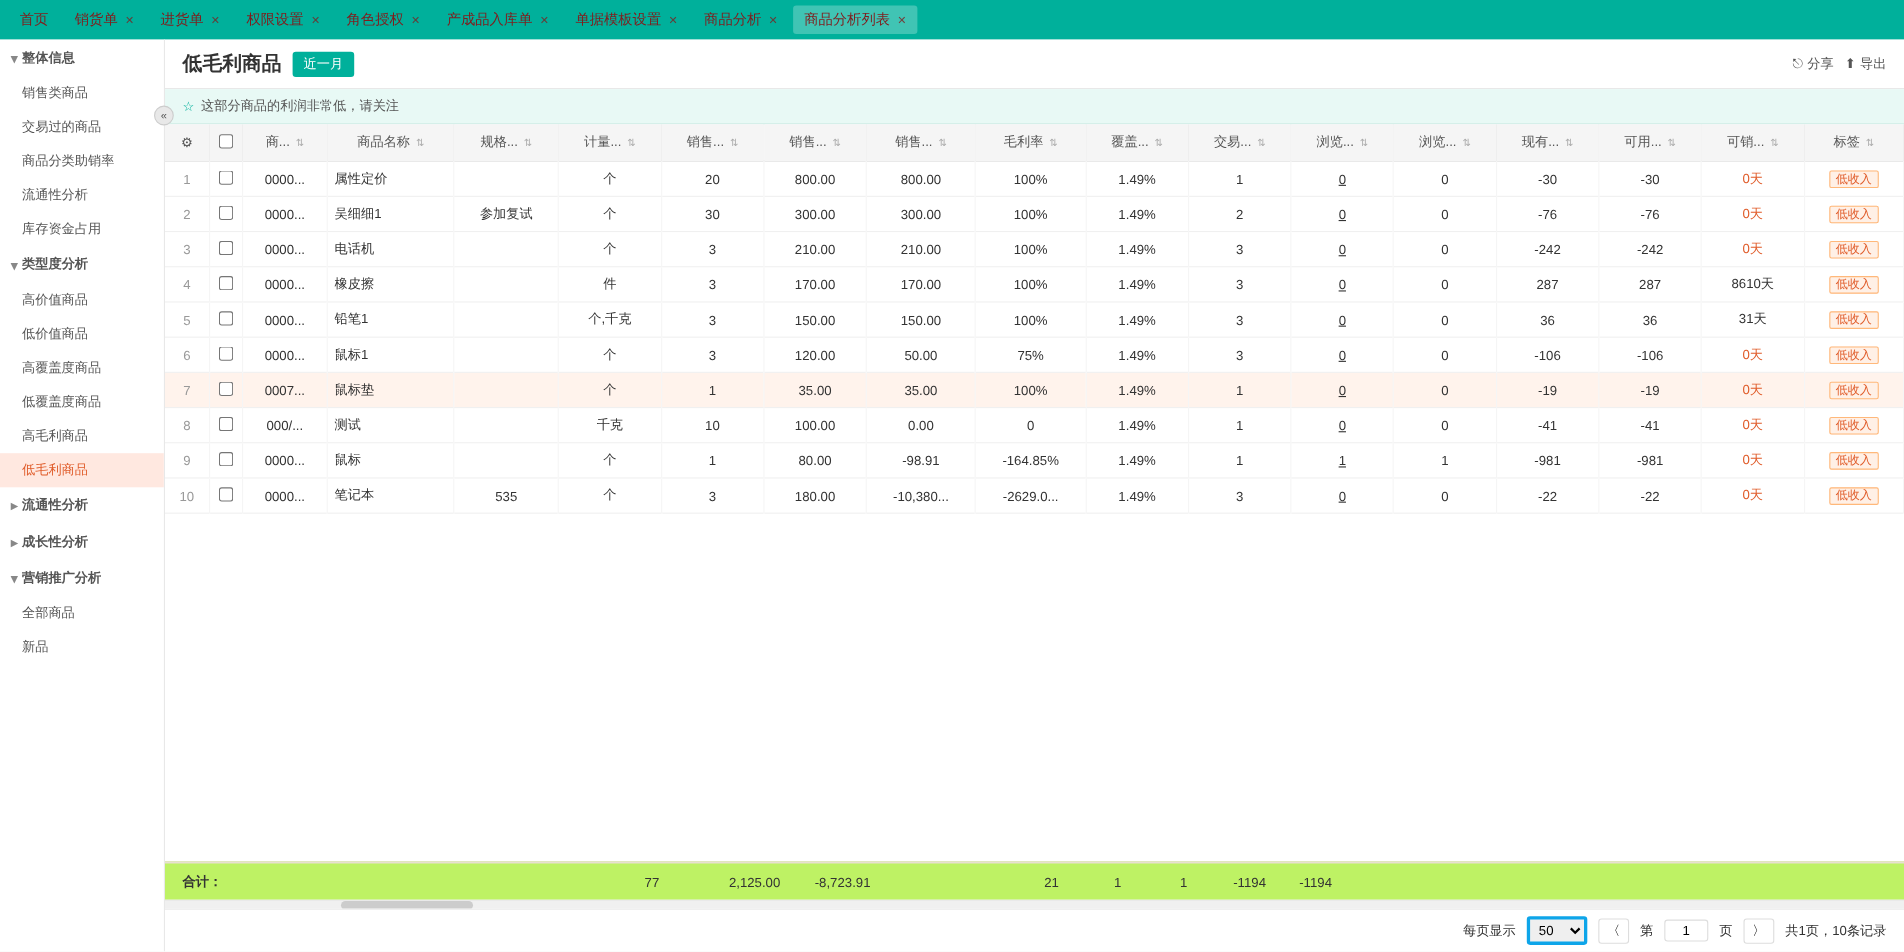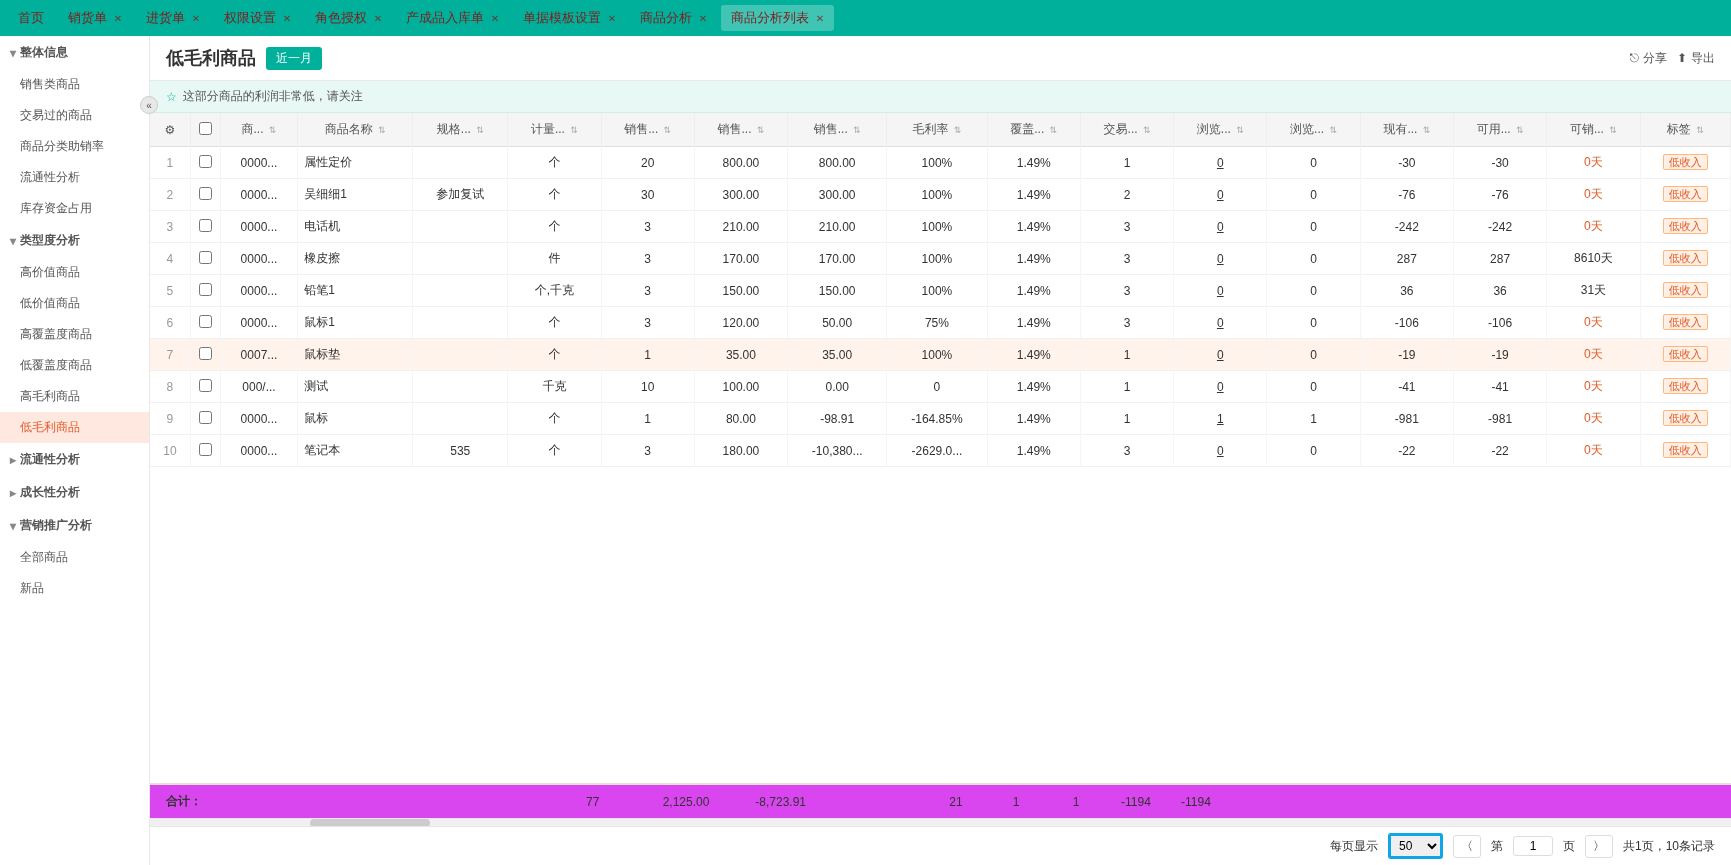--- a/index.html
+++ b/index.html
@@ -194,21 +194,21 @@
       border-radius: 2px;
       padding: 1px 5px;
       font-size: 11px;
     }
     .underline-link { text-decoration: underline; color: #333; cursor: pointer; }
     .row-num { color: #999; }
     .checkbox-cell { width: 30px; }
 
     
     .totals-bar {
-      background: #d946ef;
+      background: #bef264;
       border-top: 2px solid #e8e0d0;
       padding: 8px 16px;
       display: flex;
       align-items: center;
       gap: 0;
       flex-shrink: 0;
       font-size: 12px;
       margin-top: 17px;
     }
     .totals-label { color: #333; font-weight: bold; min-width: 60px; }
@@ -578,21 +578,21 @@
     <div class="totals-bar">
       <span class="totals-label">合计：</span>
       <div style="display:flex; flex:1; align-items:center; overflow:hidden;">
         <div style="width:30px;"></div>
         <div style="width:80px;"></div>
         <div style="width:110px;"></div>
         <div style="width:70px;"></div>
         <div style="width:70px;"></div>
         <div style="min-width:60px; text-align:left;">77</div>
         <div style="min-width:80px; text-align:center;">2,125.00</div>
-        <div style="min-width:80px; text-align:right;">-8,723.91</div>
+        <div style="min-width:80px; text-align:center;">-8,723.91</div>
         <div style="min-width:60px;"></div>
         <div style="min-width:60px;"></div>
         <div style="min-width:60px; text-align:center;">21</div>
         <div style="min-width:60px; text-align:center;">1</div>
         <div style="min-width:60px; text-align:center;">1</div>
         <div style="min-width:60px; text-align:center;">-1194</div>
         <div style="min-width:60px; text-align:center;">-1194</div>
       </div>
     </div>
 

